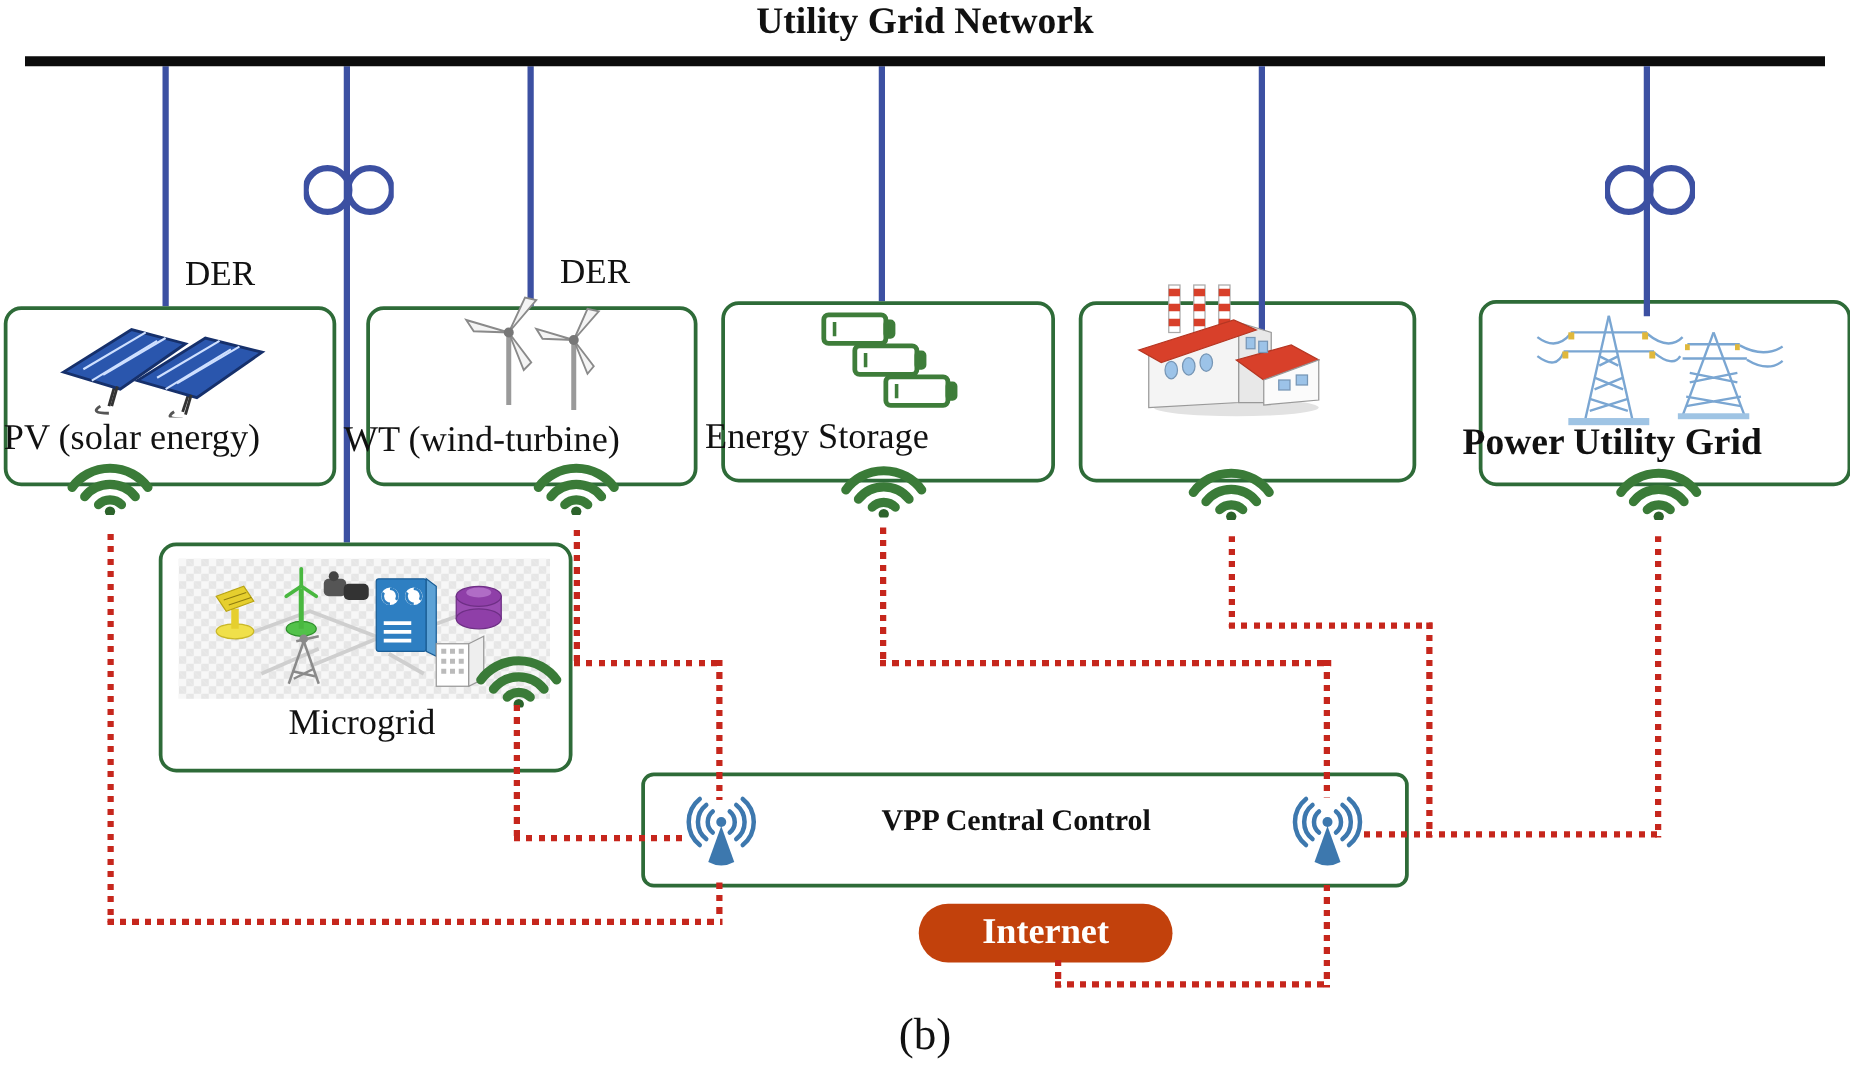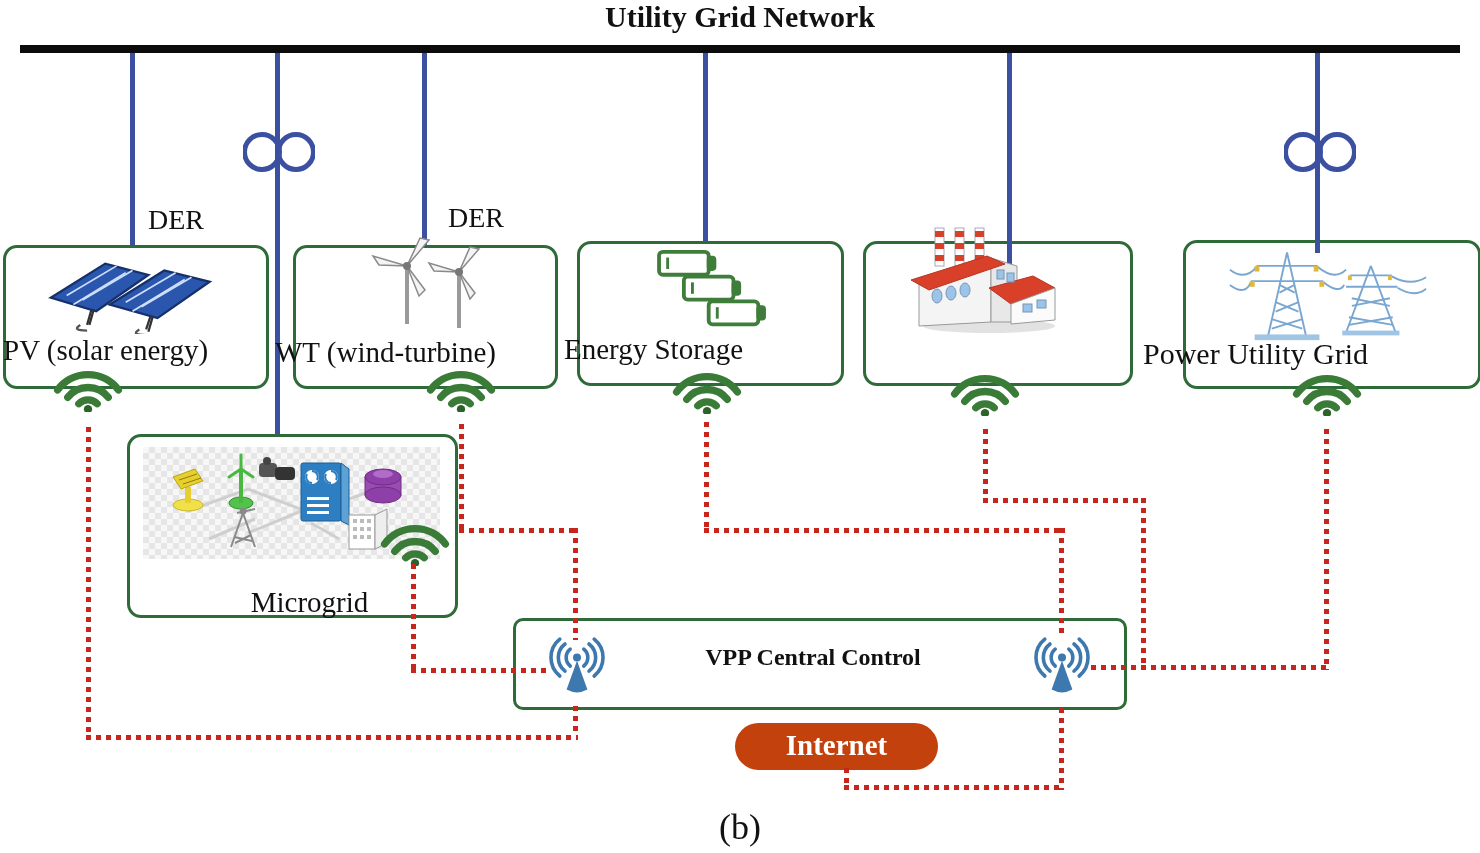--- a/index.html
+++ b/index.html
@@ -28,21 +28,21 @@
   
   .rd-h{height:5px;background:repeating-linear-gradient(90deg,#c6261c 0 5px,transparent 5px 10px);z-index:5;}
   .rd-v{width:5px;background:repeating-linear-gradient(180deg,#c6261c 0 5px,transparent 5px 10px);z-index:5;}
 
   
   .mg-illu{left:143px;top:447px;width:297px;height:112px;z-index:3;
     background-color:#f7f7f7;
     background-image:linear-gradient(45deg,#e6e6e6 25%,transparent 25%,transparent 75%,#e6e6e6 75%),
                      linear-gradient(45deg,#e6e6e6 25%,transparent 25%,transparent 75%,#e6e6e6 75%);
     background-size:12px 12px;background-position:0 0,6px 6px;}
-  .mg-label{left:127px;top:586px;width:325px;text-align:center;font-size:29px;z-index:3;padding-left:20px;}
+  .mg-label{left:127px;top:562px;width:325px;text-align:center;font-size:29px;z-index:3;}
 
   
   .vpp-box{left:513px;top:618px;width:614px;height:92px;border:3px solid #2e6b38;border-radius:10px;background:#fff;z-index:2;box-sizing:border-box;}
   .vpp-label{left:533px;top:644px;width:560px;text-align:center;font-size:24px;font-weight:700;z-index:3;}
   .internet{left:735px;top:723px;width:203px;height:47px;border-radius:24px;background:#c2410c;color:#fff;
             font-size:29px;font-weight:700;text-align:center;line-height:45px;z-index:3;}
   .caption{left:660px;top:806px;width:160px;text-align:center;font-size:36px;z-index:2;}
 </style>
 </head>
 <body>
@@ -223,21 +223,21 @@
         <rect x="28" y="24" width="5" height="6"></rect>
         <rect x="90" y="24" width="5" height="6"></rect>
         <rect x="23" y="40" width="5" height="6"></rect>
         <rect x="96" y="40" width="5" height="6"></rect>
         <rect x="126" y="34" width="4" height="5"></rect>
         <rect x="168" y="34" width="4" height="5"></rect>
       </g>
     <rect x="28" y="96" width="68" height="6" fill="#9fc4e4"></rect>
     <rect x="120" y="92" width="60" height="5" fill="#9fc4e4"></rect>
   </svg>
-  <div class="abs nodelabel" style="left:1143px;top:337px;width:292px;font-size:30px;">Power Utility Grid</div>
+  <div class="abs nodelabel" style="left:1170px;top:337px;width:292px;font-size:30px;font-weight:bold;">Power Utility Grid</div>
   <svg class="abs wifi" style="left:1289px;top:370px;" width="76" height="46" viewBox="0 0 80 50">
     <g fill="none" stroke="#3a7b38" stroke-width="8" stroke-linecap="round">
       <path d="M7 26 A41 41 0 0 1 73 26"></path>
         <path d="M18 34 A28 28 0 0 1 62 34"></path>
         <path d="M30 41 A14 14 0 0 1 50 41"></path>
     </g>
       <circle cx="40" cy="47" r="4.5" fill="#2c632b"></circle>
   </svg>
 
   <div class="abs gbox" style="left:127px;top:434px;width:325px;height:178px;"></div>

